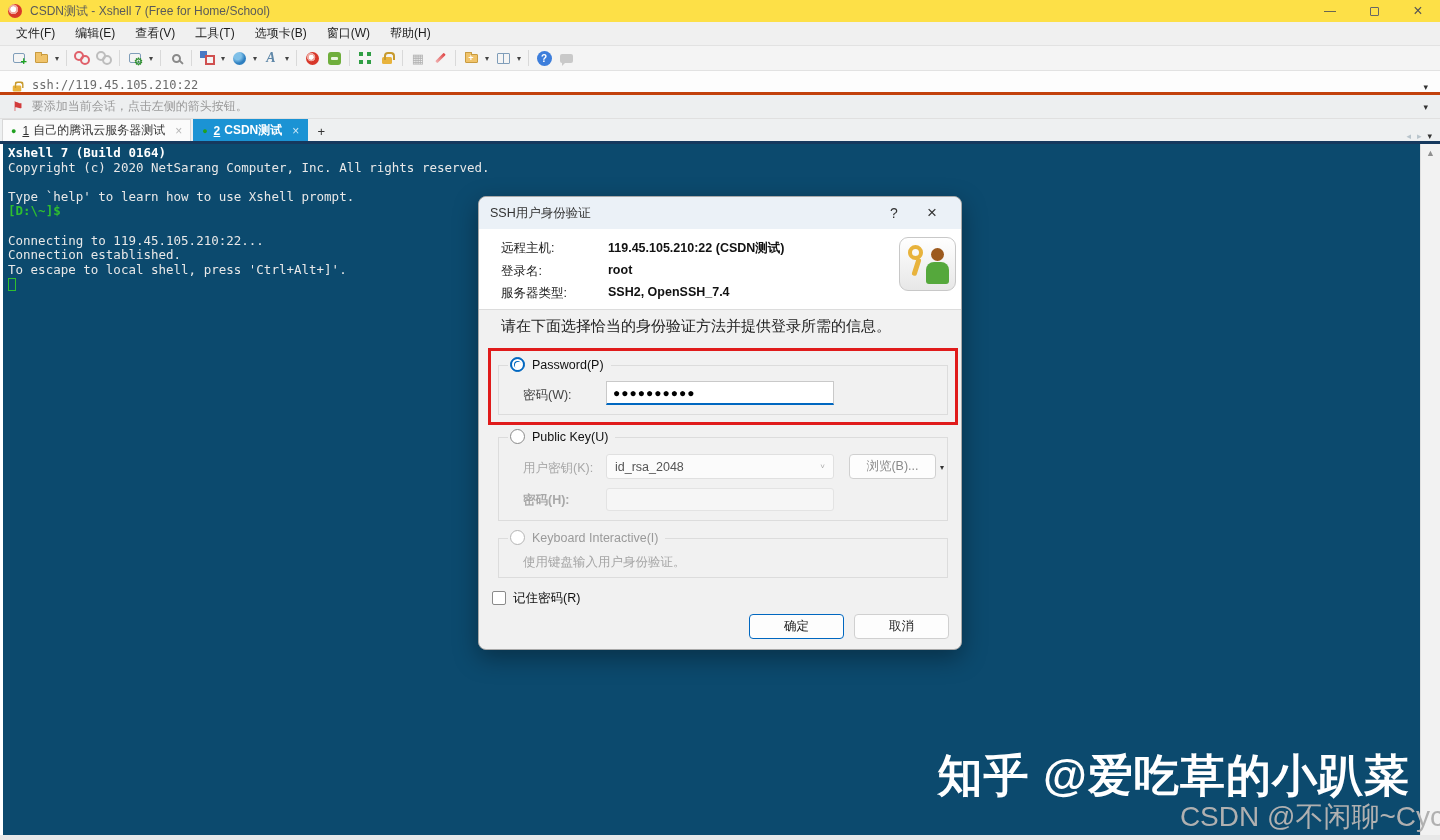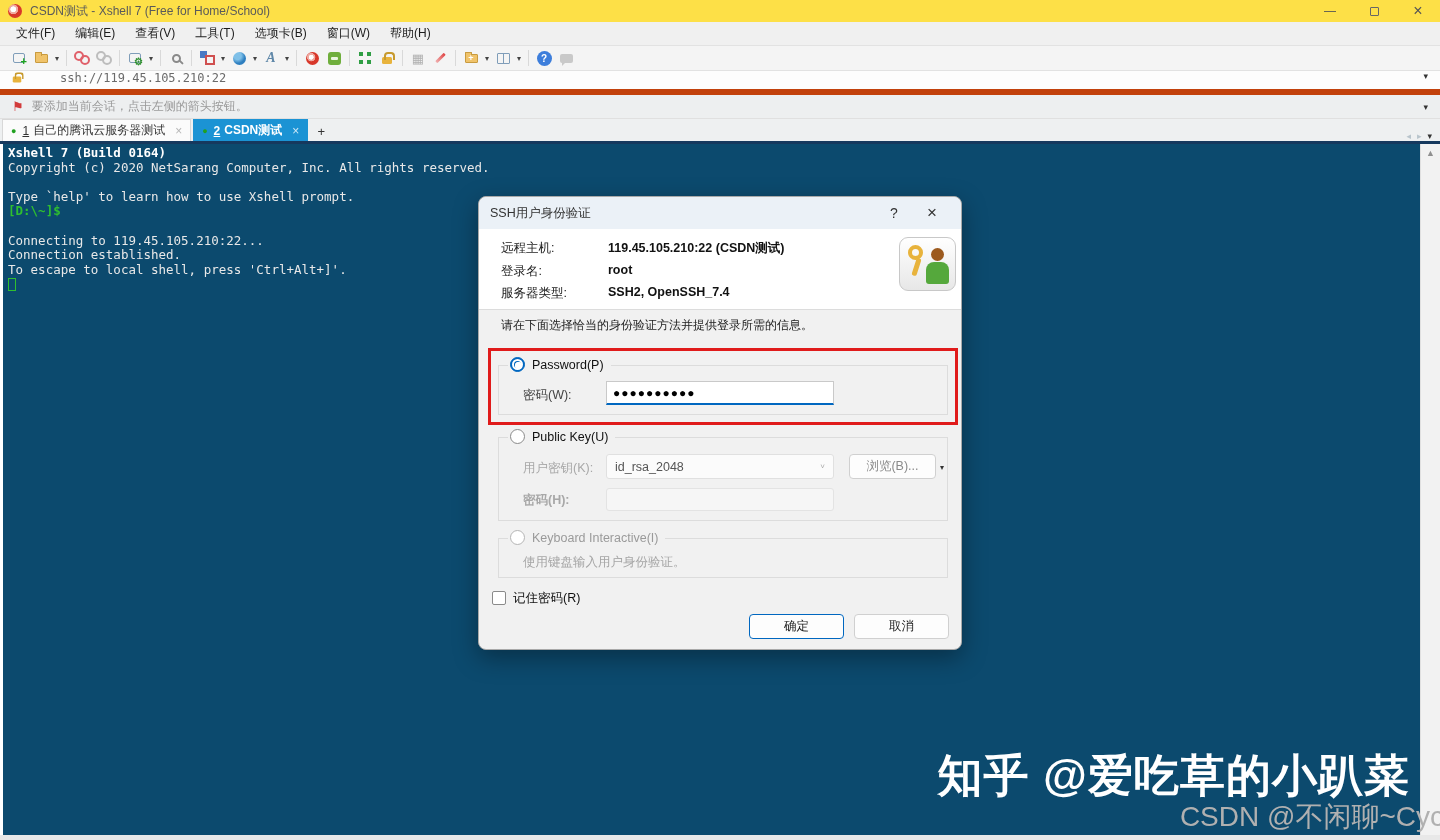--- a/index.html
+++ b/index.html
@@ -50,21 +50,21 @@
   .lock { width:10px; height:7px; background:#e8b33c; border-radius:1.5px; position:relative; margin-top:5px; }
   .lock::before { content:""; position:absolute; left:1.5px; top:-5px; width:7px; height:6px; border:2px solid #c79a2e; border-bottom:none; border-radius:4px 4px 0 0; }
   .bank { font-size:13px; color:#b0b0b0; line-height:1; }
   .pen { width:3px; height:12px; background:linear-gradient(#e04444,#f0b0b0); border-radius:1px; transform:rotate(45deg); }
   .tiles { width:13px; height:11px; border:1.5px solid #7f9db9; border-radius:1px; background:linear-gradient(90deg, transparent 0 5px, #7f9db9 5px 6.5px, transparent 6.5px); }
   .help-c { width:15px; height:15px; border-radius:50%; background:#3d7edb; color:#fff; font-size:10px; font-weight:bold; display:flex; align-items:center; justify-content:center; }
   .bubble { width:13px; height:9px; background:#c9c9c9; border-radius:2px; position:relative; }
   .bubble::after { content:""; position:absolute; left:2px; bottom:-3px; border:3px solid transparent; border-top-color:#c9c9c9; border-left-color:#c9c9c9; width:0; height:0; }
 
   
-  #addressbar { left:0; top:71px; width:1440px; height:24px; background:#fdfdfd; border-bottom:6px solid #c2410c; display:flex; align-items:flex-start; padding:0 8px 0 12px;gap:28px; }
+  #addressbar { left:0; top:71px; width:1440px; height:24px; background:#fdfdfd; border-bottom:3px solid #c2410c; display:flex; align-items:flex-end; padding:0 8px 0 12px; }
   .addr-lock { transform:scale(.85); margin-right:10px; }
   .addr-url { font-family:"DejaVu Sans Mono", monospace; font-size:12px; color:#6a6a6a; }
   .bar-caret { margin-left:auto; font-size:9px; color:#333; padding-right:4px; }
   #infobar { left:0; top:95px; width:1440px; height:24px; background:#edeff0; border-bottom:1px solid #e0e0e0; display:flex; align-items:center; padding:0 8px 0 12px; }
   .flag { color:#d23b3b; font-size:13px; margin-right:8px; line-height:1; }
   .info-text { font-size:12px; color:#9a9a9a; }
 
   
   #tabbar { left:0; top:119px; width:1440px; height:22px; background:#eef0f1; display:flex; align-items:flex-end; }
   .tab { height:22px; display:flex; align-items:center; padding:0 8px; font-size:12px; color:#333; background:#fbfbfb; border:1px solid #d8d8d8; border-bottom:none; margin-left:2px; }
@@ -101,21 +101,21 @@
   .dlg-close { position:absolute; right:12px; top:0; width:34px; height:32px; display:flex; align-items:center; justify-content:center; font-size:17px; color:#333; }
   .dlg-info { position:absolute; left:0; top:32px; width:100%; height:81px; background:#fff; border-bottom:1px solid #dcdcdc; }
   .info-row { position:absolute; font-size:12.5px; }
   .info-label { color:#222; }
   .info-value { position:absolute; left:107px; top:0; font-weight:bold; color:#111; white-space:nowrap; }
   .keyuser-box { position:absolute; left:420px; top:8px; width:57px; height:54px; border:1px solid #c8c8c8; border-radius:9px; background:linear-gradient(#ffffff,#e7e7e7); }
   .ku-key { position:absolute; left:8px; top:7px; width:15px; height:15px; border:4px solid #e8b33c; border-radius:50%; }
   .ku-stem { position:absolute; left:14px; top:20px; width:5px; height:18px; background:#e8b33c; transform:rotate(18deg); border-radius:2px; }
   .ku-head { position:absolute; right:11px; top:10px; width:13px; height:13px; border-radius:50%; background:#9c5a1e; }
   .ku-body { position:absolute; right:6px; top:24px; width:23px; height:22px; border-radius:8px 8px 3px 3px; background:#55a83c; }
-  .dlg-instruction { position:absolute; left:22px; top:120px; font-size:12px; color:#222; }
+  .dlg-instruction { position:absolute; left:22px; top:120px; font-size:15px; color:#222; }
   .red-annotation { position:absolute; left:9px; top:151px; width:470px; height:77px; border:3px solid #e01b1b; pointer-events:none; z-index:5; }
   .groupbox { position:absolute; border:1px solid #dcdcdc; }
   .gb-legend { position:absolute; left:9px; top:-9px; background:#f1f1f1; padding:0 7px 0 2px; display:flex; align-items:center; font-size:12.5px; color:#111; }
   .gb-legend.gray { color:#9a9a9a; }
   .radio { width:15px; height:15px; border-radius:50%; border:1px solid #8a8a8a; background:#fff; margin-right:7px; position:relative; }
   .radio.checked { border:1px solid #0067c0; background:#0067c0; }
   .radio.checked::after { content:""; position:absolute; left:4px; top:4px; width:7px; height:7px; background:#fff; border-radius:50%; box-shadow:inset 0 0 0 2px #fff; }
   .radio.checked::before { content:""; position:absolute; inset:1px; border:2px solid #fff; border-radius:50%; }
   .radio.dis { border-color:#b5b5b5; }
   .fld-label { position:absolute; font-size:12.5px; color:#444; }

